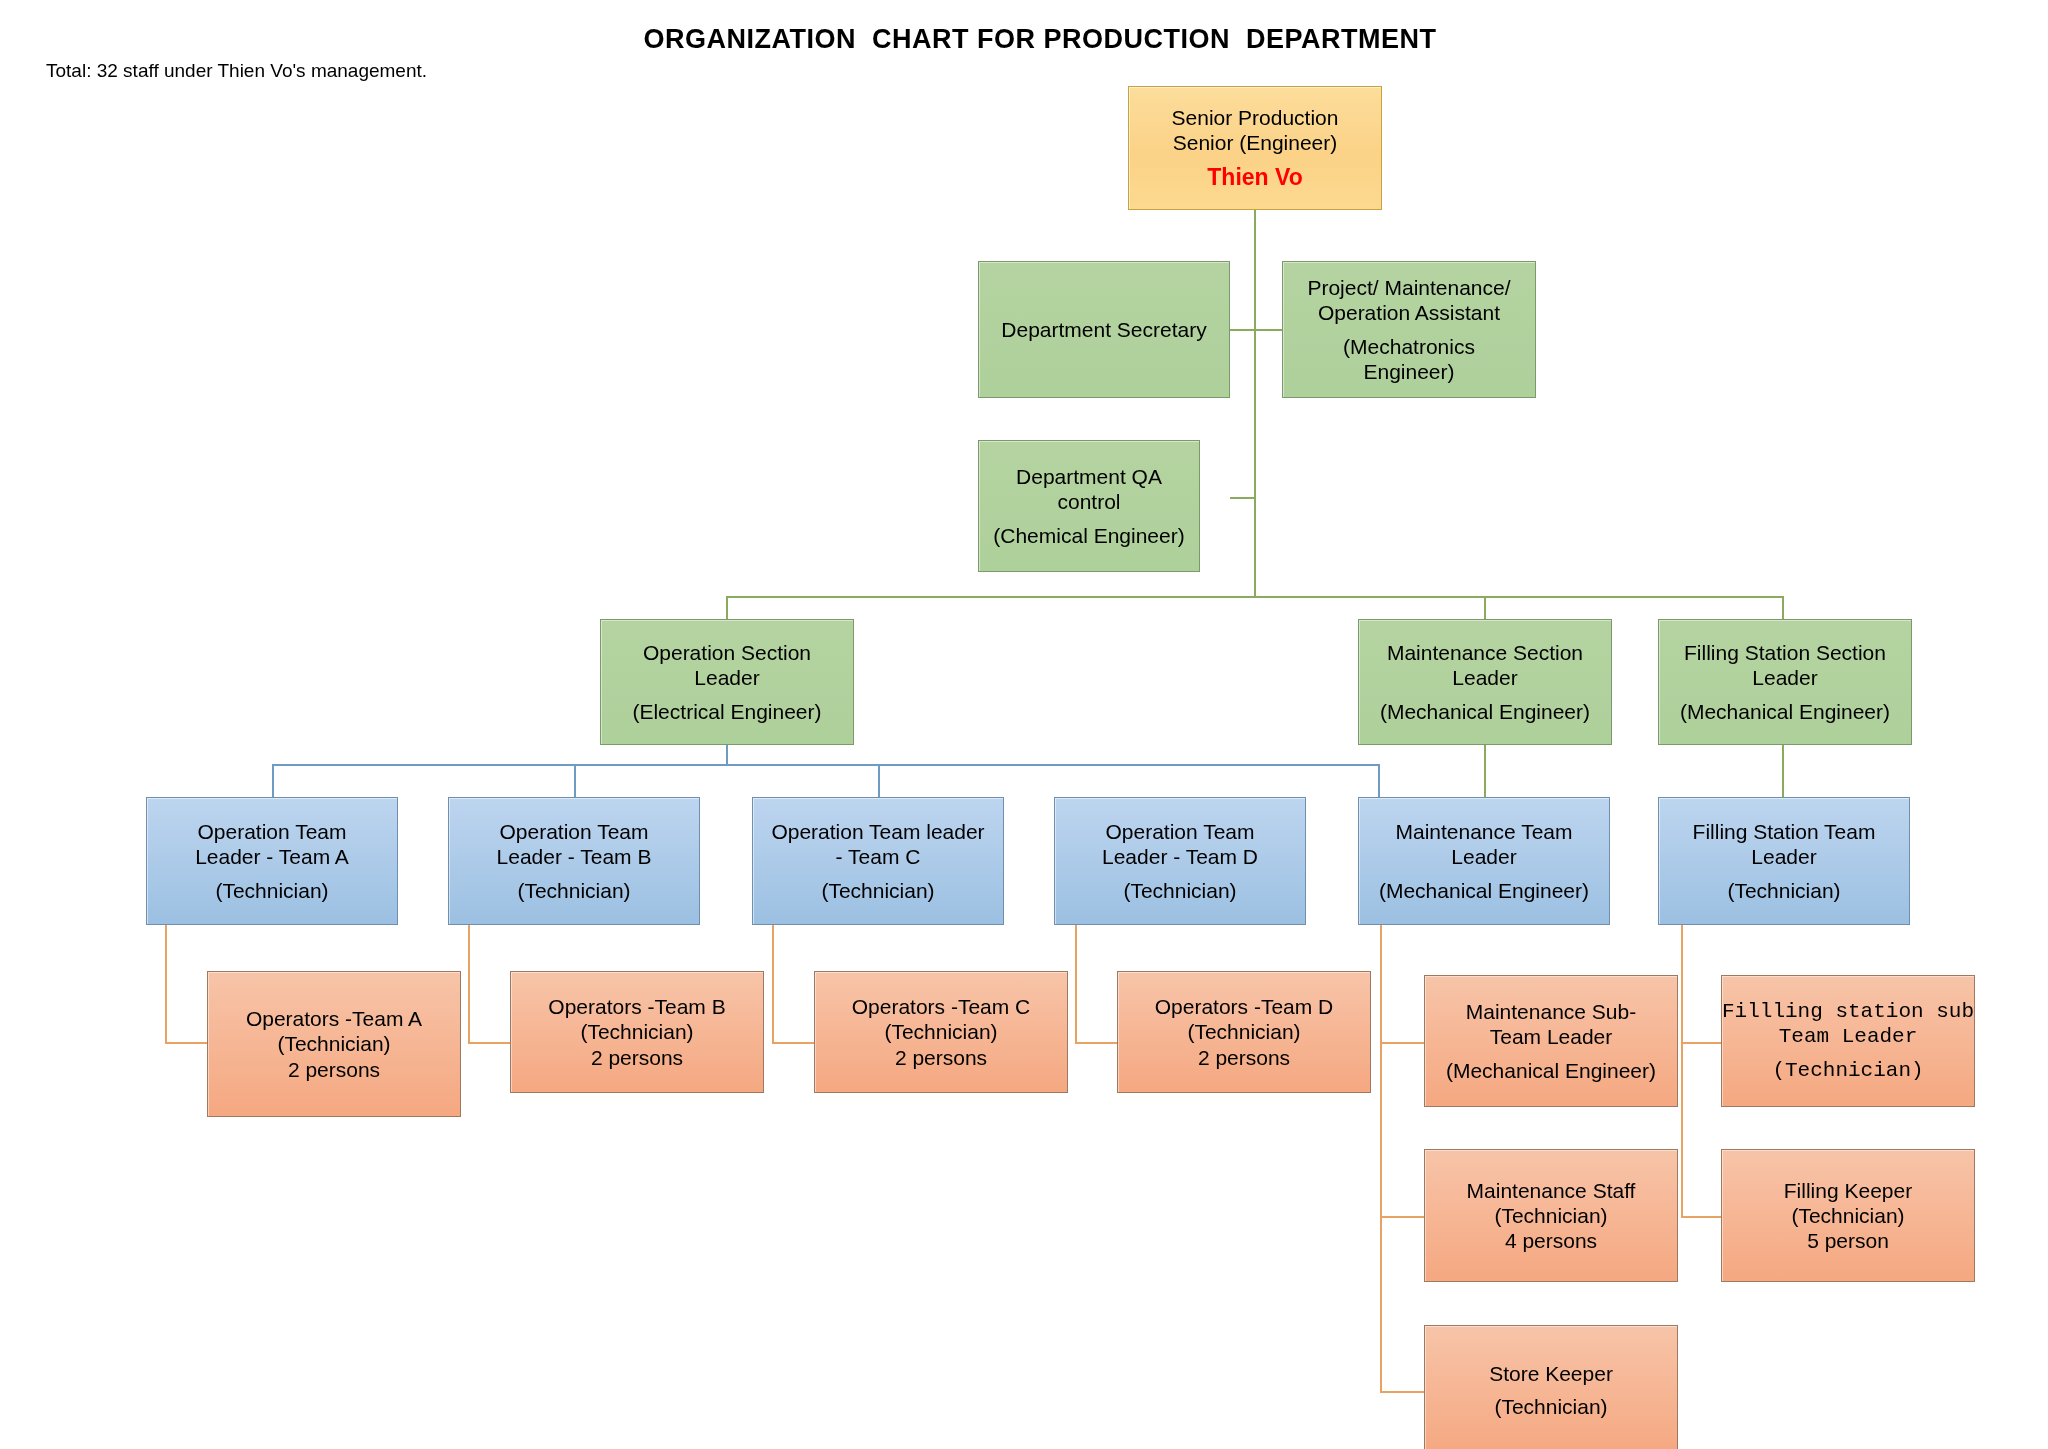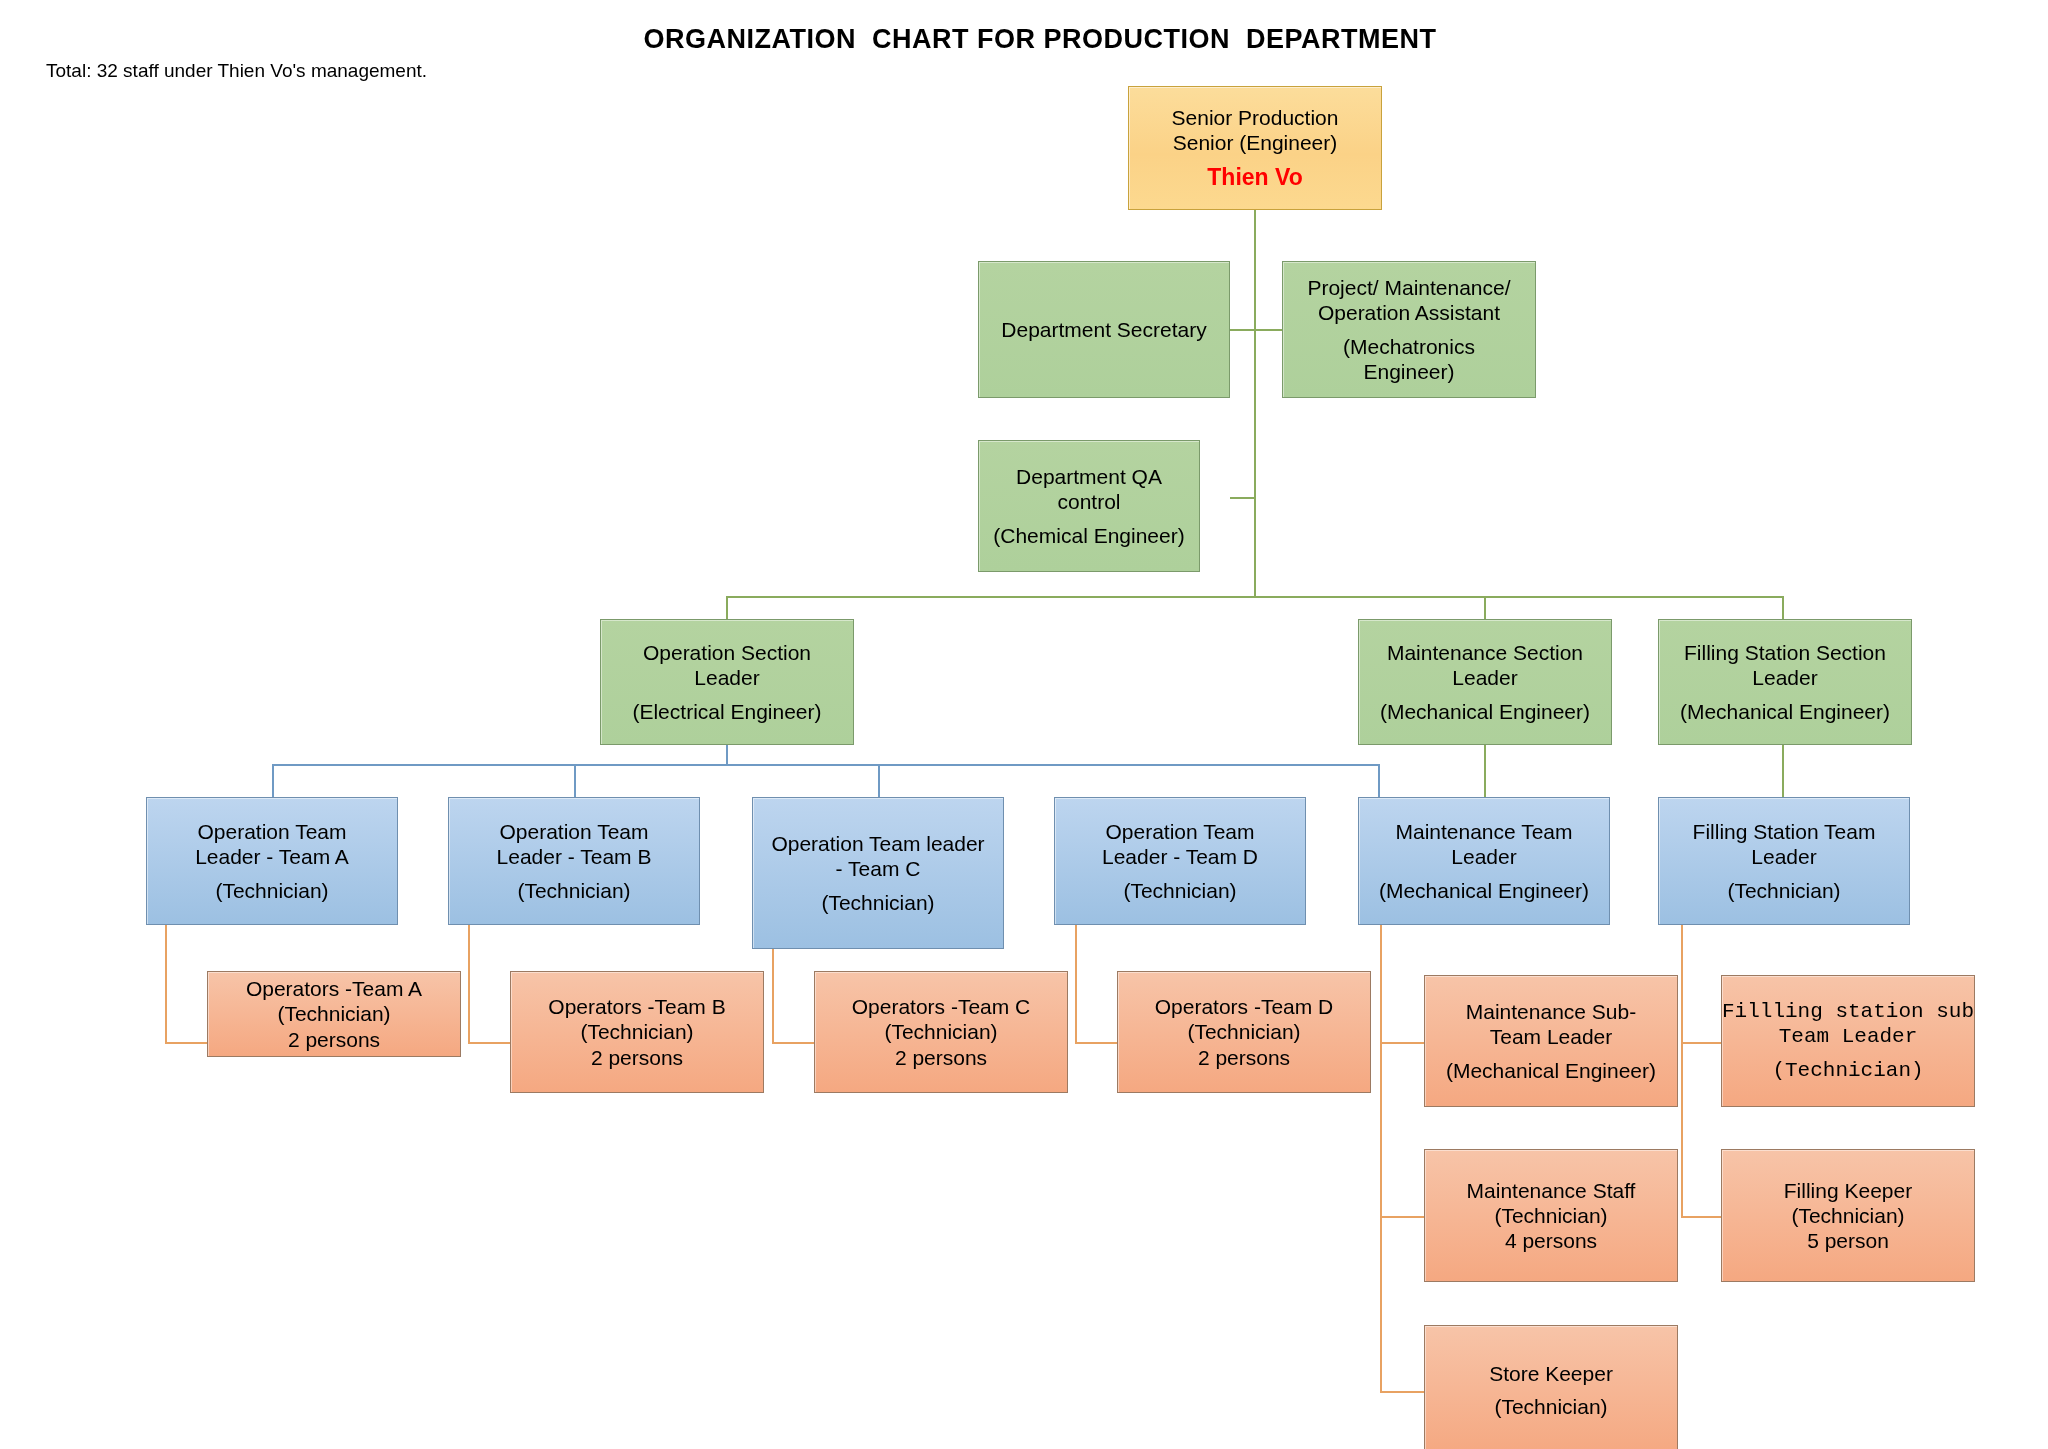--- a/index.html
+++ b/index.html
@@ -199,21 +199,21 @@
     <span class="ln">(Technician)</span>
   </div>
 
   <div class="node blue" style="left:448px; top:797px; width:252px; height:128px;">
     <span class="ln">Operation Team</span>
     <span class="ln">Leader - Team B</span>
     <span class="gap"></span>
     <span class="ln">(Technician)</span>
   </div>
 
-  <div class="node blue" style="left:752px; top:797px; width:252px; height:152px;">
+  <div class="node blue" style="left:752px; top:797px; width:252px; height:128px;">
     <span class="ln">Operation Team leader</span>
     <span class="ln">- Team C</span>
     <span class="gap"></span>
     <span class="ln">(Technician)</span>
   </div>
 
   <div class="node blue" style="left:1054px; top:797px; width:252px; height:128px;">
     <span class="ln">Operation Team</span>
     <span class="ln">Leader - Team D</span>
     <span class="gap"></span>
@@ -227,21 +227,21 @@
     <span class="ln">(Mechanical Engineer)</span>
   </div>
 
   <div class="node blue" style="left:1658px; top:797px; width:252px; height:128px;">
     <span class="ln">Filling Station Team</span>
     <span class="ln">Leader</span>
     <span class="gap"></span>
     <span class="ln">(Technician)</span>
   </div>
 
-  <div class="node orange" style="left:207px; top:971px; width:254px; height:86px;">
+  <div class="node orange" style="left:207px; top:971px; width:254px; height:146px;">
     <span class="ln">Operators -Team A</span>
     <span class="ln">(Technician)</span>
     <span class="ln">2 persons</span>
   </div>
 
   <div class="node orange" style="left:510px; top:971px; width:254px; height:122px;">
     <span class="ln">Operators -Team B</span>
     <span class="ln">(Technician)</span>
     <span class="ln">2 persons</span>
   </div>

